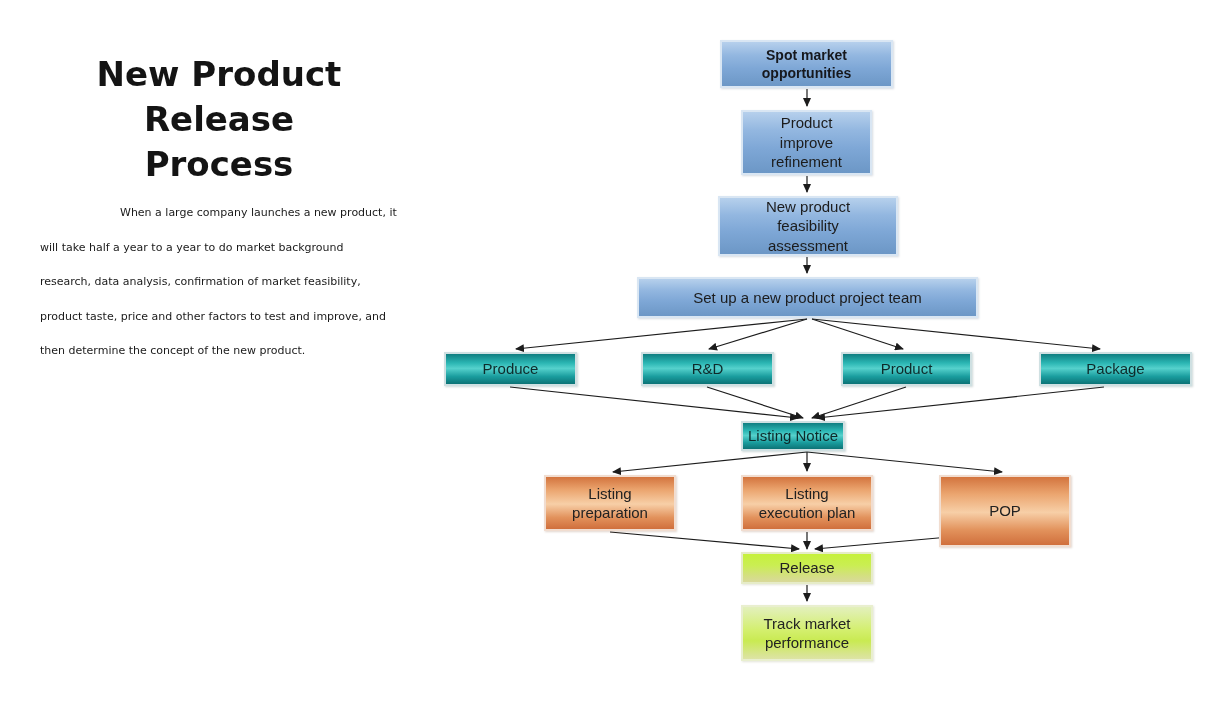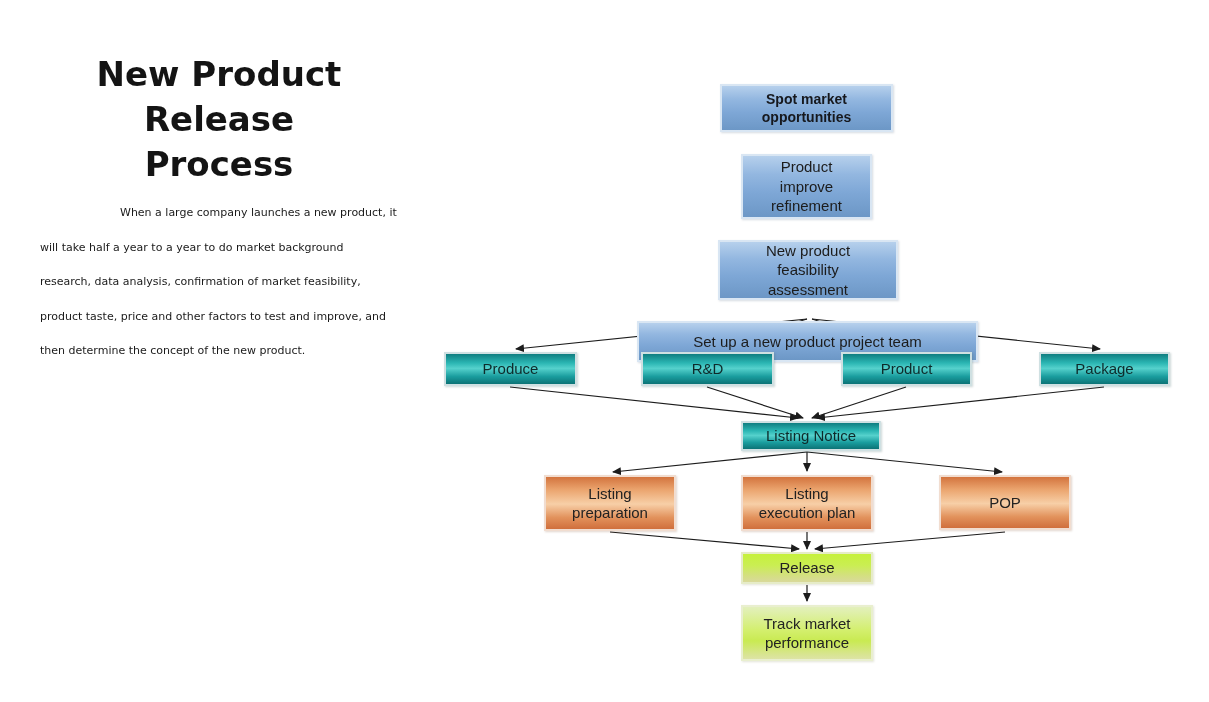--- a/index.html
+++ b/index.html
@@ -58,21 +58,20 @@
     color: #1c1c1c;
     font-size: 15px;
     line-height: 1.3;
   }
   .node span { display: block; }
 
   .node-blue {
     background: linear-gradient(180deg, #b6d0ec 0%, #93b7e0 30%, #7ea7d6 60%, #6c97c6 100%);
     border: 2px solid #d9e6f3;
     box-shadow: 1px 1px 2px rgba(90,110,140,0.25);
-    margin-top: 44px;
   }
   .node-teal {
     background: linear-gradient(180deg, #0f7e81 0%, #2bb6b3 30%, #55d1cc 48%, #1a9d9e 75%, #0c7376 100%);
     border: 2px solid #cfe0e2;
     color: #0e2a2a;
     box-shadow: 1px 1px 2px rgba(60,100,100,0.25);
   }
   .node-orange {
     background: linear-gradient(180deg, #d3743e 0%, #eba56f 25%, #f7cfa7 52%, #e2925c 78%, #d06f3c 100%);
     border: 2px solid #f1ddd0;
@@ -165,39 +164,39 @@
   </div>
 
   <div class="node node-teal" style="left:641px; top:352px; width:133px; height:34px;">
     <span>R&amp;D</span>
   </div>
 
   <div class="node node-teal" style="left:841px; top:352px; width:131px; height:34px;">
     <span>Product</span>
   </div>
 
-  <div class="node node-teal" style="left:1039px; top:352px; width:131px; height:34px;">
+  <div class="node node-teal" style="left:1039px; top:352px; width:153px; height:34px;">
     <span>Package</span>
   </div>
 
-  <div class="node node-teal" style="left:741px; top:421px; width:140px; height:30px;">
+  <div class="node node-teal" style="left:741px; top:421px; width:104px; height:30px;">
     <span>Listing Notice</span>
   </div>
 
   <div class="node node-orange" style="left:544px; top:475px; width:132px; height:56px;">
     <span>Listing</span>
     <span>preparation</span>
   </div>
 
   <div class="node node-orange" style="left:741px; top:475px; width:132px; height:56px;">
     <span>Listing</span>
     <span>execution plan</span>
   </div>
 
-  <div class="node node-orange" style="left:939px; top:475px; width:132px; height:55px;">
+  <div class="node node-orange" style="left:939px; top:475px; width:132px; height:72px;">
     <span>POP</span>
   </div>
 
   <div class="node node-green-release" style="left:741px; top:552px; width:132px; height:32px;">
     <span>Release</span>
   </div>
 
   <div class="node node-green-track" style="left:741px; top:605px; width:132px; height:56px;">
     <span>Track market</span>
     <span>performance</span>

